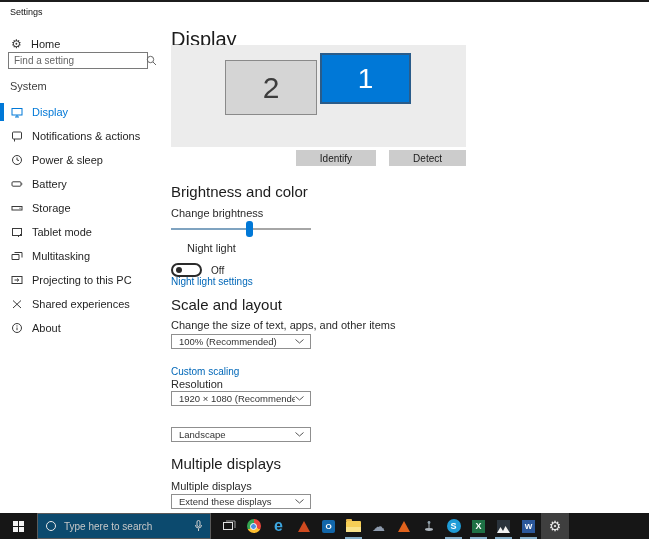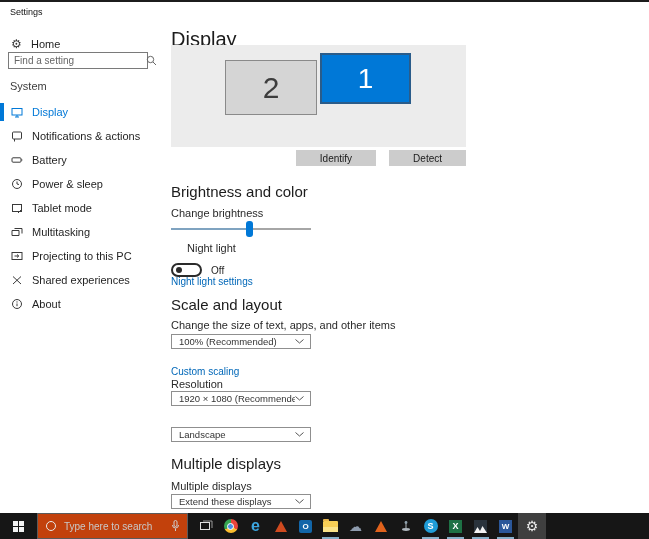--- a/index.html
+++ b/index.html
@@ -56,21 +56,21 @@
 
   .dropdown { position:absolute; left:0; width:140px; height:15px; border:1px solid #8f8f8f; background:#fff; display:flex; align-items:center; cursor:default; }
   .dropdown .dd-val { flex:1; font-size:9.5px; color:#333; padding-left:7px; white-space:nowrap; overflow:hidden; }
   .dropdown .chev { margin-right:6px; display:flex; }
 
   
   .taskbar { position:absolute; left:0; bottom:0; width:649px; height:26px; background:#161616; display:flex; align-items:stretch; }
   .tb-start { width:37px; display:flex; align-items:center; justify-content:center; cursor:pointer; }
   .winlogo { width:11px; height:11px; display:grid; grid-template-columns:5px 5px; grid-template-rows:5px 5px; gap:1px; }
   .winlogo i { background:#f2f2f2; }
-  .tb-search { width:151px; background:#c2410c; border:1px solid #5a5a5a; display:flex; align-items:center; cursor:text; }
+  .tb-search { width:174px; background:#0c4a6e; border:1px solid #5a5a5a; display:flex; align-items:center; cursor:text; }
   .cortana-ring { width:10px; height:10px; border:1.5px solid #e8e8e8; border-radius:50%; margin-left:8px; flex:none; }
   .tb-search .tb-search-text { flex:1; font-size:10px; color:#c9c9c9; margin-left:8px; white-space:nowrap; overflow:hidden; }
   .tb-search .mic { margin-right:7px; display:flex; flex:none; }
   .tb-gap { width:5px; }
   .tb-icon { width:25px; display:flex; align-items:center; justify-content:center; position:relative; cursor:pointer; }
   .tb-icon.running::after { content:''; position:absolute; bottom:0; left:4px; right:4px; height:2px; background:#85aec9; }
   .tb-icon.active-app { background:#3f3f3f; width:28px; }
 
   .chrome-ic { width:14px; height:14px; border-radius:50%; background:conic-gradient(#e8453c 0 120deg,#fcbd2e 120deg 240deg,#35a552 240deg 360deg); position:relative; }
   .chrome-ic::after { content:''; position:absolute; inset:3.5px; background:#4a90e2; border:1px solid #fff; border-radius:50%; }
@@ -129,36 +129,46 @@
               <rect x="1.5" y="2" width="9" height="7" rx="1"></rect>
               <line x1="3.5" y1="9" x2="3.5" y2="11.5"></line>
             </svg>
         </span>
         <span class="nav-label">Notifications &amp; actions</span>
       </div>
       <div class="nav-item">
 
         <span class="nav-icon">
           <svg width="12" height="12" viewBox="0 0 12 12">
-              <rect x="1" y="3.8" width="9" height="4.4" rx="1"></rect>
-              <line x1="10.8" y1="5.3" x2="10.8" y2="6.7"></line>
-            </svg>
-        </span>
-        <span class="nav-label">Battery</span>
-      </div>
-      <div class="nav-item">
-
-        <span class="nav-icon">
-          <svg width="12" height="12" viewBox="0 0 12 12">
               <circle cx="6" cy="6" r="4.5"></circle>
               <line x1="6" y1="6" x2="6" y2="3.5"></line>
               <line x1="6" y1="6" x2="8" y2="6.5"></line>
             </svg>
         </span>
         <span class="nav-label">Power &amp; sleep</span>
+      </div>
+      <div class="nav-item">
+
+        <span class="nav-icon">
+          <svg width="12" height="12" viewBox="0 0 12 12">
+              <rect x="1" y="3.8" width="9" height="4.4" rx="1"></rect>
+              <line x1="10.8" y1="5.3" x2="10.8" y2="6.7"></line>
+            </svg>
+        </span>
+        <span class="nav-label">Battery</span>
+      </div>
+      <div class="nav-item">
+
+        <span class="nav-icon">
+          <svg width="12" height="12" viewBox="0 0 12 12">
+              <rect x="1" y="4.5" width="10" height="3.5"></rect>
+              <circle cx="9" cy="6.2" r="0.6" fill="currentColor" stroke="none"></circle>
+            </svg>
+        </span>
+        <span class="nav-label">Storage</span>
       </div>
       <div class="nav-item">
 
         <span class="nav-icon">
           <svg width="12" height="12" viewBox="0 0 12 12">
               <rect x="1.5" y="2.5" width="9" height="7"></rect>
               <line x1="7" y1="11" x2="11" y2="7"></line>
             </svg>
         </span>
         <span class="nav-label">Tablet mode</span>

